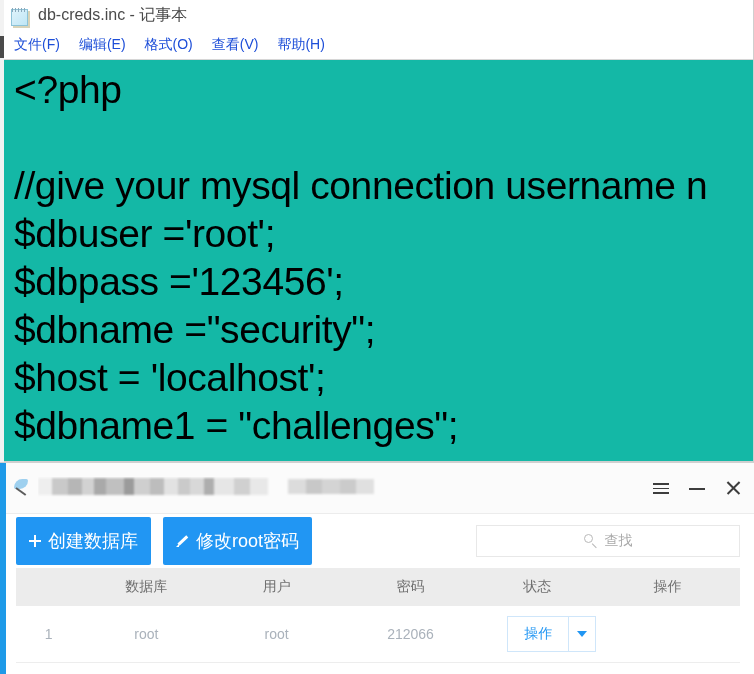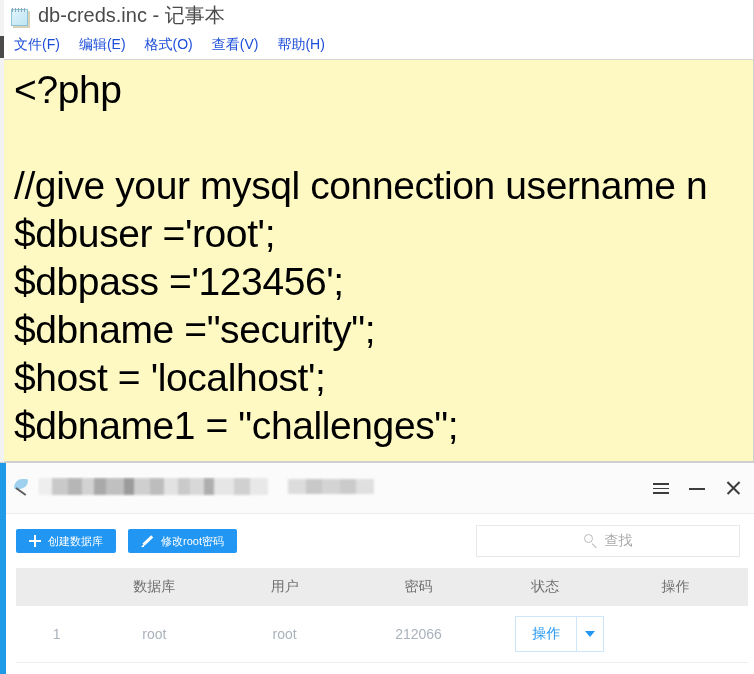--- a/index.html
+++ b/index.html
@@ -69,21 +69,21 @@
   .np-icon .rings {
     position: absolute;
     left: 2px; top: 2px;
     width: 13px; height: 4px;
     background: repeating-linear-gradient(
       to right,
       #8aa8bb 0px, #8aa8bb 1px,
       transparent 1px, transparent 3px);
   }
   .np-title {
-    font-size: 20px;
+    font-size: 16px;
     color: #4a4a4a;
     white-space: nowrap;
   }
   .np-menubar {
     height: 28px;
     min-height: 28px;
     display: flex;
     align-items: center;
     padding-left: 8px;
     border-bottom: 1px solid #d6d6d6;
@@ -94,21 +94,21 @@
     color: #1d4ed8;
     margin-right: 15px;
     padding: 2px 2px;
     white-space: nowrap;
     cursor: default;
   }
   .np-body {
     flex: 1 1 auto;
     overflow: hidden;
     position: relative;
-    background: #fef9c3;
+    background: #14b8a6;
   }
   .np-text {
     margin: 0;
     padding: 6px 0 0 10px;
     font-family: "Liberation Sans", "DejaVu Sans", sans-serif;
     font-size: 39px;
     line-height: 48px;
     color: #000000;
     white-space: pre;
     letter-spacing: -0.4px;
@@ -235,24 +235,24 @@
 
   .db-toolbar {
     height: 54px;
     min-height: 54px;
     display: flex;
     align-items: center;
     padding: 0 14px 0 10px;
     background: #ffffff;
   }
   .btn-primary {
-    height: 24px;
+    height: 48px;
     background: #2196f3;
     color: #ffffff;
-    font-size: 11px;
+    font-size: 18px;
     border: none;
     border-radius: 2px;
     display: inline-flex;
     align-items: center;
     gap: 7px;
     padding: 0 13px;
     margin-right: 12px;
     cursor: pointer;
     white-space: nowrap;
     font-family: "Liberation Sans", "DejaVu Sans", sans-serif;
@@ -329,21 +329,20 @@
     flex: 1 1 auto;
     display: flex;
     flex-direction: column;
     padding: 0 14px 0 10px;
     box-sizing: border-box;
   }
   .db-row {
     display: flex;
     align-items: center;
     width: 100%;
-    padding-left: 8px;
   }
   .db-head {
     height: 38px;
     background: #ececec;
   }
   .db-head .cell {
     font-size: 14px;
     color: #6f6f6f;
   }
   .db-data {

